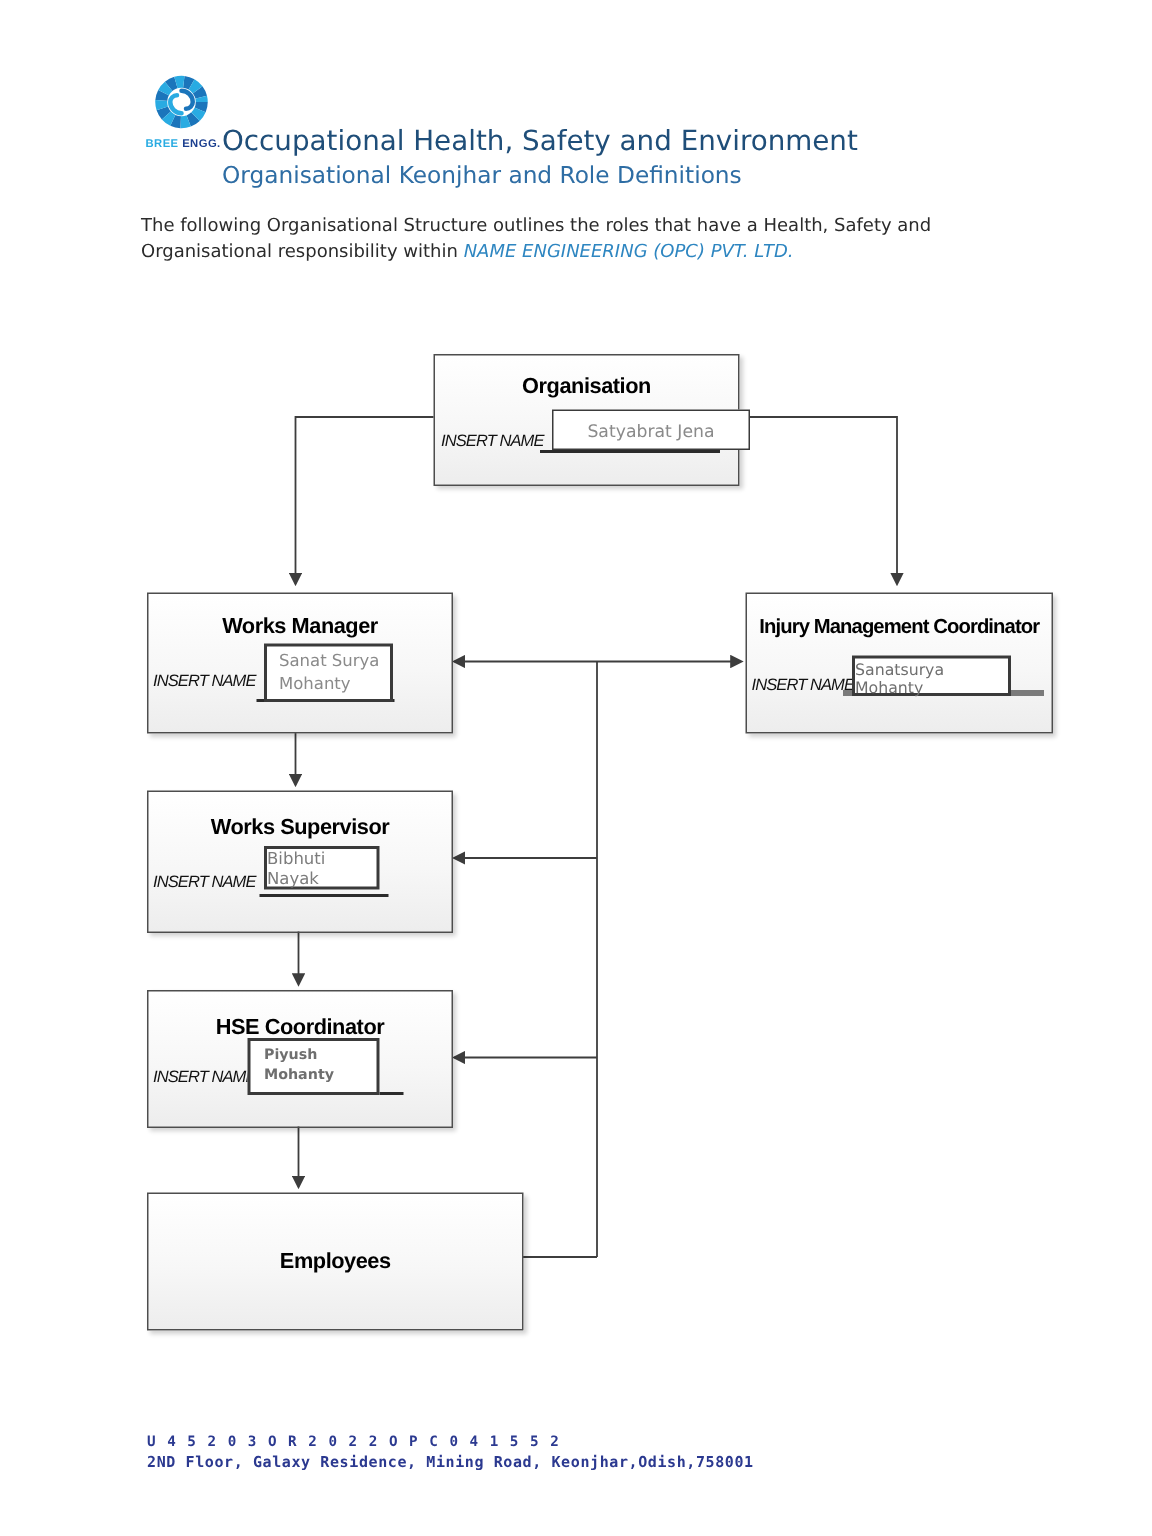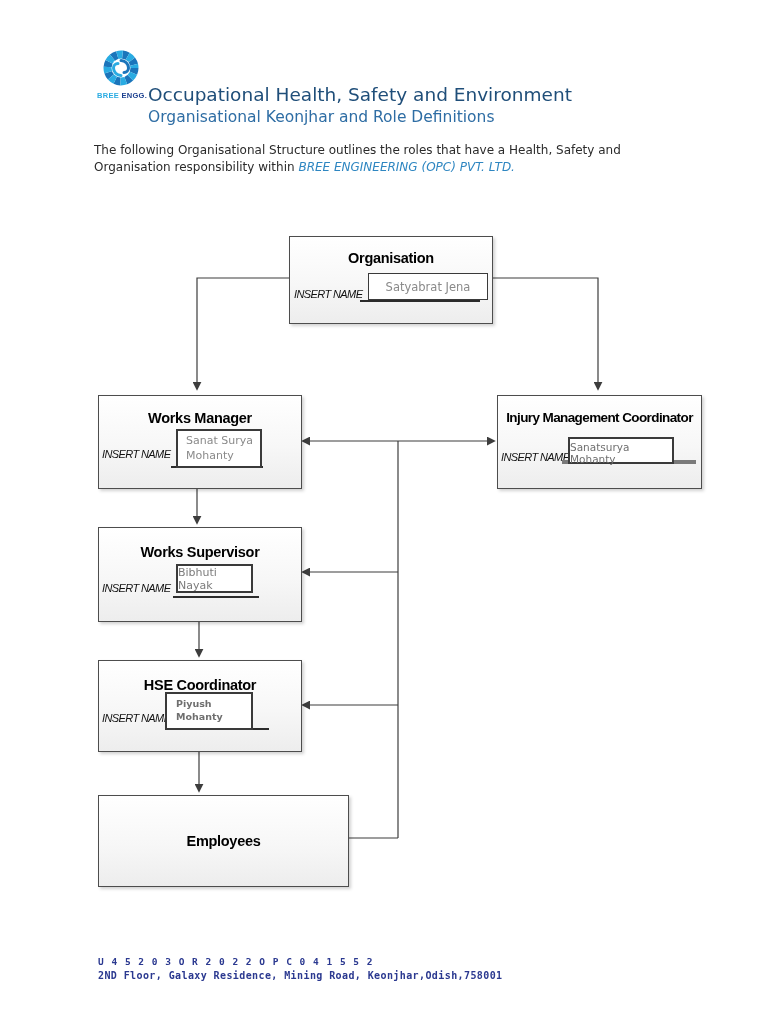--- a/index.html
+++ b/index.html
@@ -25,21 +25,21 @@
   .node-title{position:absolute;left:0;right:0;text-align:center;font-family:"Liberation Sans",sans-serif;
     font-weight:bold;font-size:14.5px;color:#000;letter-spacing:-.3px;white-space:nowrap;}
   .insert-label{position:absolute;font-family:"Liberation Sans",sans-serif;font-style:italic;
     font-size:11px;letter-spacing:-.6px;color:#111;white-space:nowrap;}
   .name-box{position:absolute;background:#fff;border:2px solid #3a3a3a;color:#8a8a8a;
     font-size:11px;display:flex;align-items:center;box-sizing:border-box;}
   .u-line{position:absolute;border-bottom:2px solid #2b2b2b;}
   
   .n-org  {left:289px;top:236px;width:202px;height:86px;}
   .n-org  .node-title{top:13px;}
-  .n-org  .name-box{left:78px;top:36px;width:120px;height:27px;justify-content:center;font-size:11.5px;border-width:1.5px;}
+  .n-org  .name-box{left:78px;top:36px;width:132px;height:27px;justify-content:center;font-size:11.5px;border-width:1.5px;}
   .n-org  .insert-label{left:4px;top:51px;}
   .n-org  .u-line{left:70px;top:63px;width:120px;}
   .n-wm   {left:98px;top:395px;width:202px;height:92px;}
   .n-wm   .node-title{top:14px;}
   .n-wm   .name-box{left:77px;top:33px;width:86px;height:39px;padding-left:8px;line-height:1.3;}
   .n-wm   .insert-label{left:3px;top:52px;}
   .n-wm   .u-line{left:72px;top:70px;width:92px;}
   .n-imc  {left:497px;top:395px;width:203px;height:92px;}
   .n-imc  .node-title{top:14px;font-size:13.5px;letter-spacing:-.6px;}
   .n-imc  .name-box{left:70px;top:41px;width:106px;height:27px;justify-content:center;align-items:flex-start;
@@ -80,21 +80,21 @@
   <div id="brand-text">
     <span class="b1">BREE</span>
     <span class="b2">ENGG.</span>
   </div>
 
   <div id="page-title">Occupational Health, Safety and Environment</div>
   <div id="page-subtitle">Organisational Keonjhar and Role Definitions</div>
 
   <div id="intro">
     <span>The following Organisational Structure outlines the roles that have a Health, Safety and</span><br>
-    <span>Organisation responsibility within </span><span class="company">BREE ENGINEERING (OPC) PVT. LTD.</span>
+    <span>Organisational responsibility within </span><span class="company">NAME ENGINEERING (OPC) PVT. LTD.</span>
   </div>
 
   <div id="chart">
 
     <svg id="connectors" width="768" height="1024" viewBox="0 0 768 1024">
       <defs>
         <marker id="arr" viewBox="0 0 10 10" refX="8" refY="5" markerWidth="7.5" markerHeight="7.5" orient="auto-start-reverse">
           <path d="M0,0 L10,5 L0,10 z" fill="#3d3d3d"></path>
         </marker>
       </defs>

